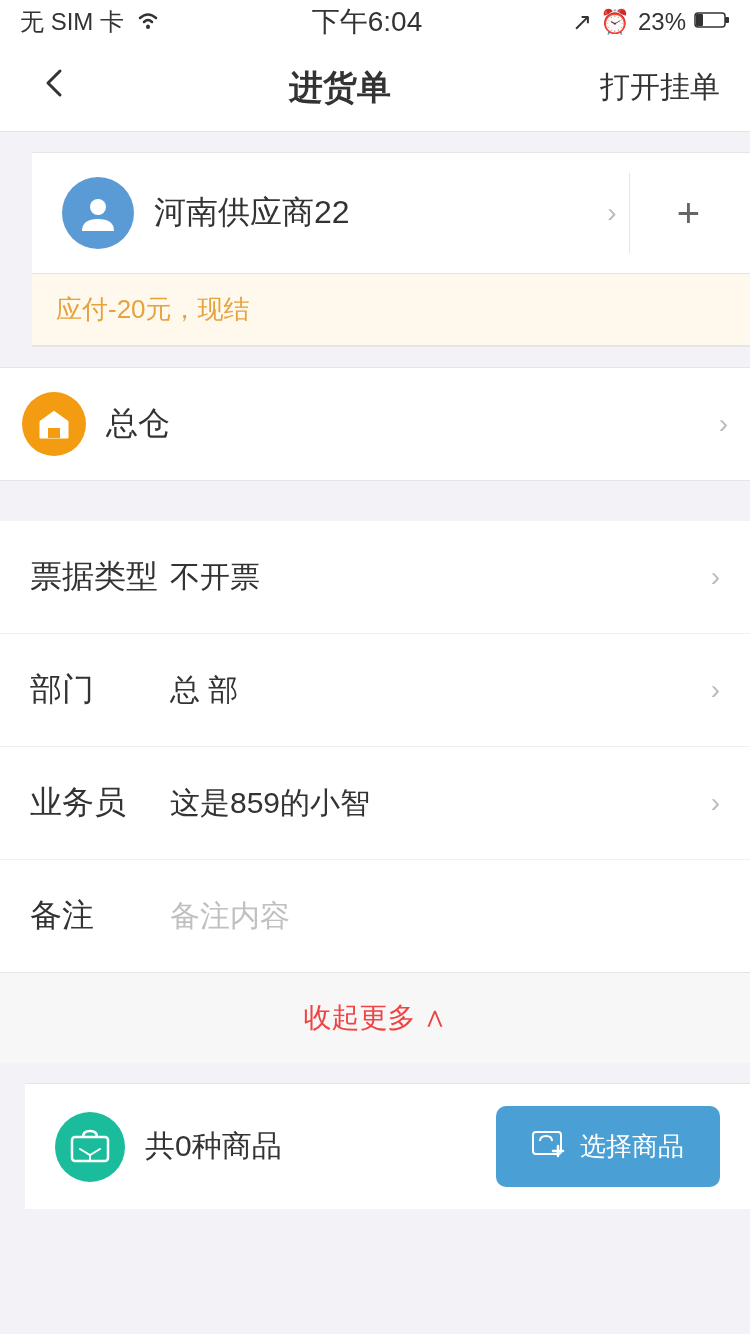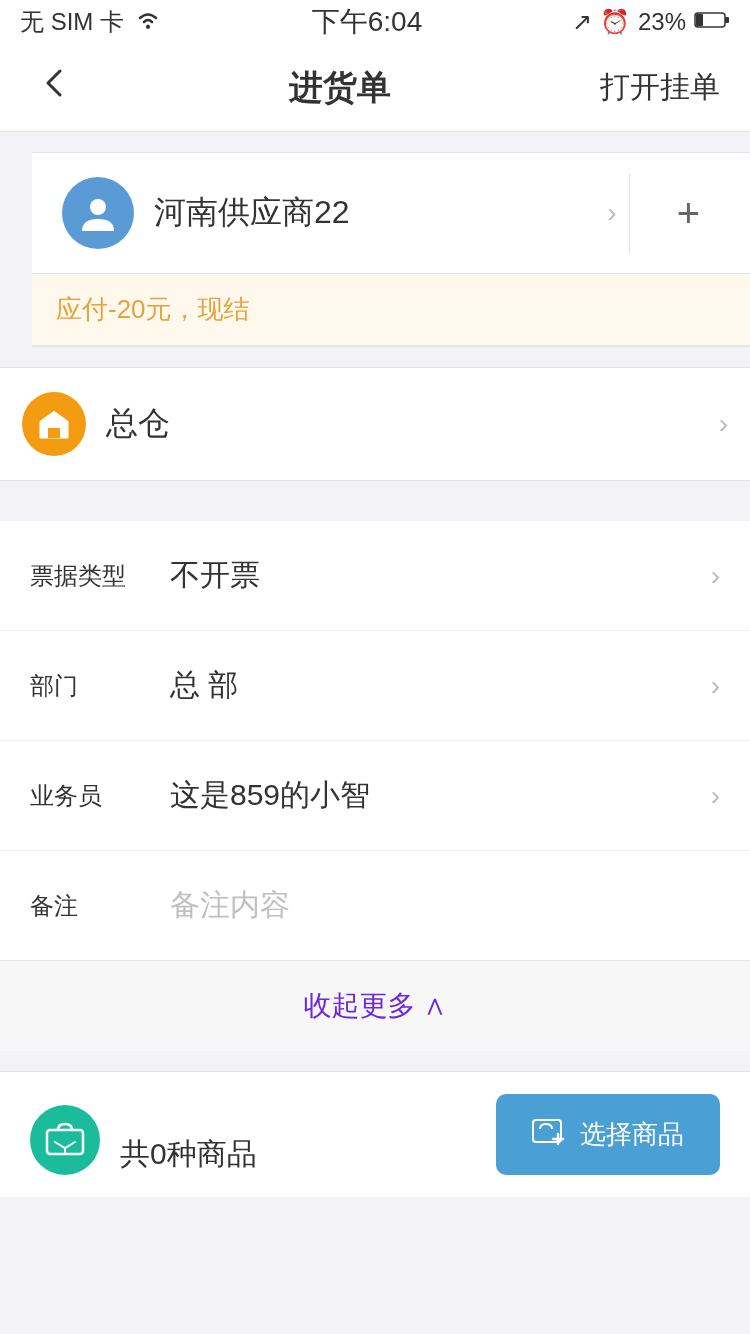--- a/index.html
+++ b/index.html
@@ -167,21 +167,21 @@
       display: flex;
       align-items: center;
       padding: 34px 30px;
       border-bottom: 1px solid #f0f0f0;
       min-height: 100px;
     }
     .form-row:last-child {
       border-bottom: none;
     }
     .form-label {
-      font-size: 24px;
+      font-size: 32px;
       color: #333;
       width: 140px;
       flex-shrink: 0;
     }
     .form-value {
       flex: 1;
       font-size: 30px;
       color: #333;
     }
     .form-placeholder {
@@ -194,34 +194,35 @@
       color: #bbb;
       margin-left: 10px;
     }
 
     
     .collapse-row {
       background: #f7f7f7;
       text-align: center;
       padding: 26px 44px;
       font-size: 28px;
-      color: #6d28d9;
+      color: #ef4444;
       border-top: 1px solid #e5e5e5;
       cursor: pointer;
       margin-top: 0;
     }
 
     
     .bottom-bar {
       background: #fff;
       display: flex;
-      align-items: flex-end;
+      align-items: center;
       padding: 22px 30px;
       border-top: 1px solid #e5e5e5;
       margin-top: 20px;
+      margin-left: 25px;
     }
     .product-icon {
       width: 70px;
       height: 70px;
       border-radius: 50%;
       background: #1abc9c;
       display: flex;
       align-items: center;
       justify-content: center;
       margin-right: 20px;

